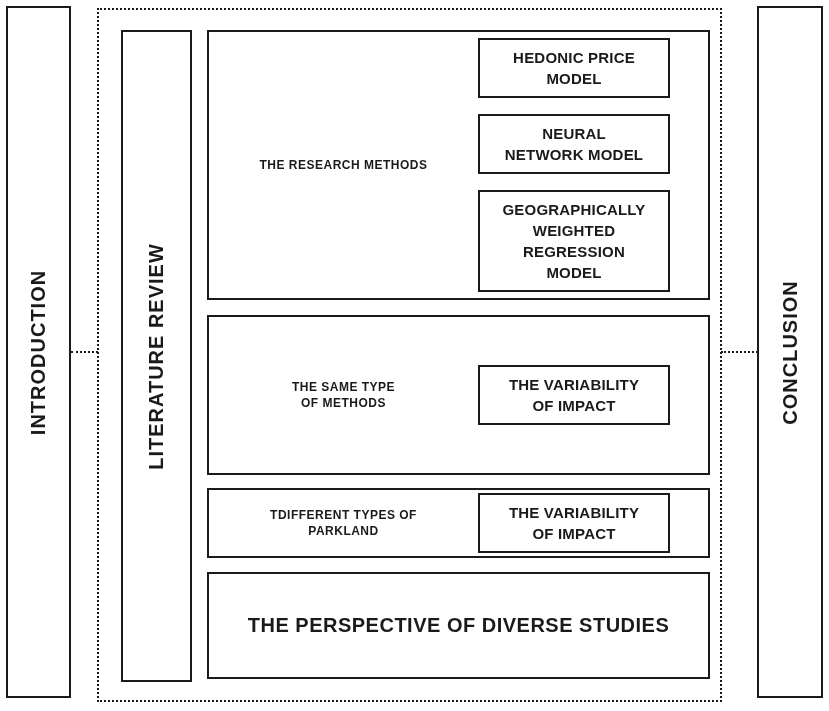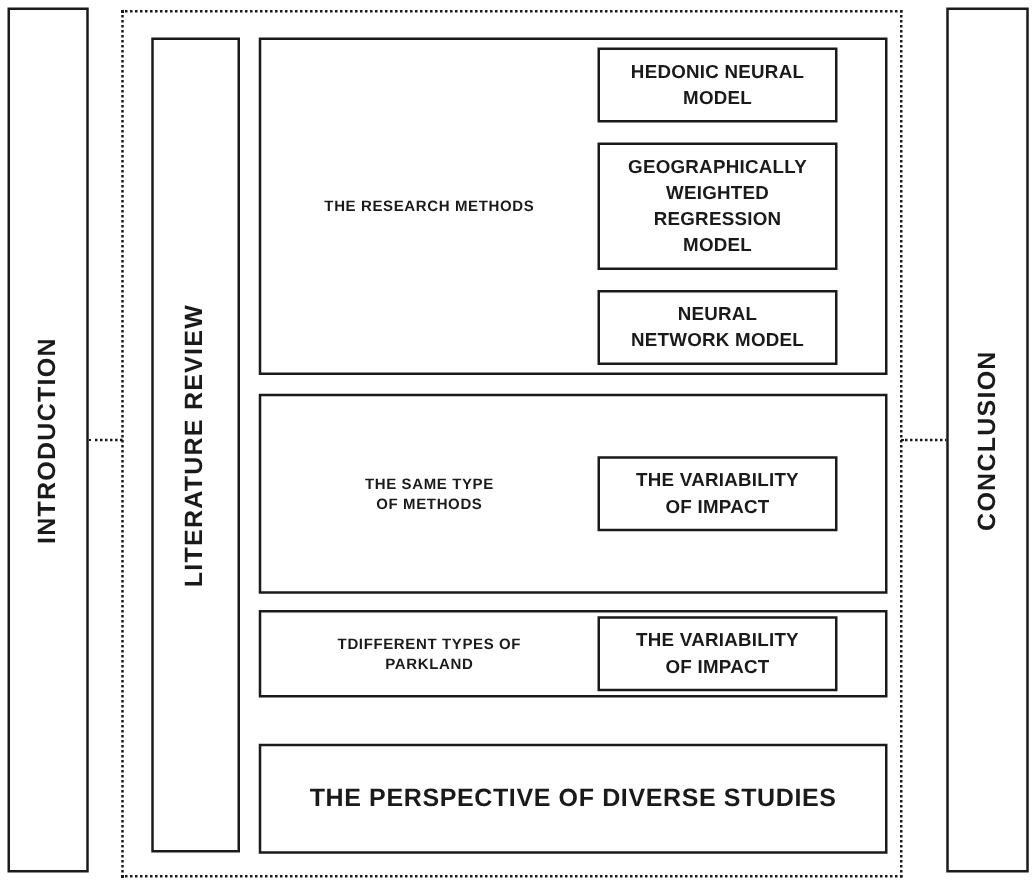--- a/index.html
+++ b/index.html
@@ -52,21 +52,21 @@
   
   .section {
     left: 207px;
     width: 503px;
     display: flex;
     align-items: center;
   }
   #section-0 { top: 30px;  height: 270px; }
   #section-1 { top: 315px; height: 160px; }
   #section-2 { top: 488px; height: 70px; }
-  #section-3 { top: 595px; height: 88px; justify-content: center; }
+  #section-3 { top: 572px; height: 107px; justify-content: center; }
 
   .section-title-wrap {
     flex: 1;
     display: flex;
     align-items: center;
     justify-content: center;
   }
   .section-title {
     font-size: 12px;
     line-height: 1.35;
@@ -130,27 +130,27 @@
 <div class="box vpanel" id="literature-panel">
   <span class="vtext">LITERATURE REVIEW</span>
 </div>
 
 <div class="box section" id="section-0">
   <div class="section-title-wrap">
     <div class="section-title">THE RESEARCH METHODS</div>
   </div>
   <div class="items-col">
     <div class="item-box">
-      <span class="item-text">HEDONIC NEURAL MODEL</span>
+      <span class="item-text">HEDONIC PRICE MODEL</span>
+    </div>
+    <div class="item-box">
+      <span class="item-text">NEURAL NETWORK MODEL</span>
     </div>
     <div class="item-box">
       <span class="item-text">GEOGRAPHICALLY WEIGHTED REGRESSION MODEL</span>
-    </div>
-    <div class="item-box">
-      <span class="item-text">NEURAL NETWORK MODEL</span>
     </div>
   </div>
 </div>
 
 <div class="box section" id="section-1">
   <div class="section-title-wrap">
     <div class="section-title">THE SAME TYPE OF METHODS</div>
   </div>
   <div class="items-col">
     <div class="item-box">

